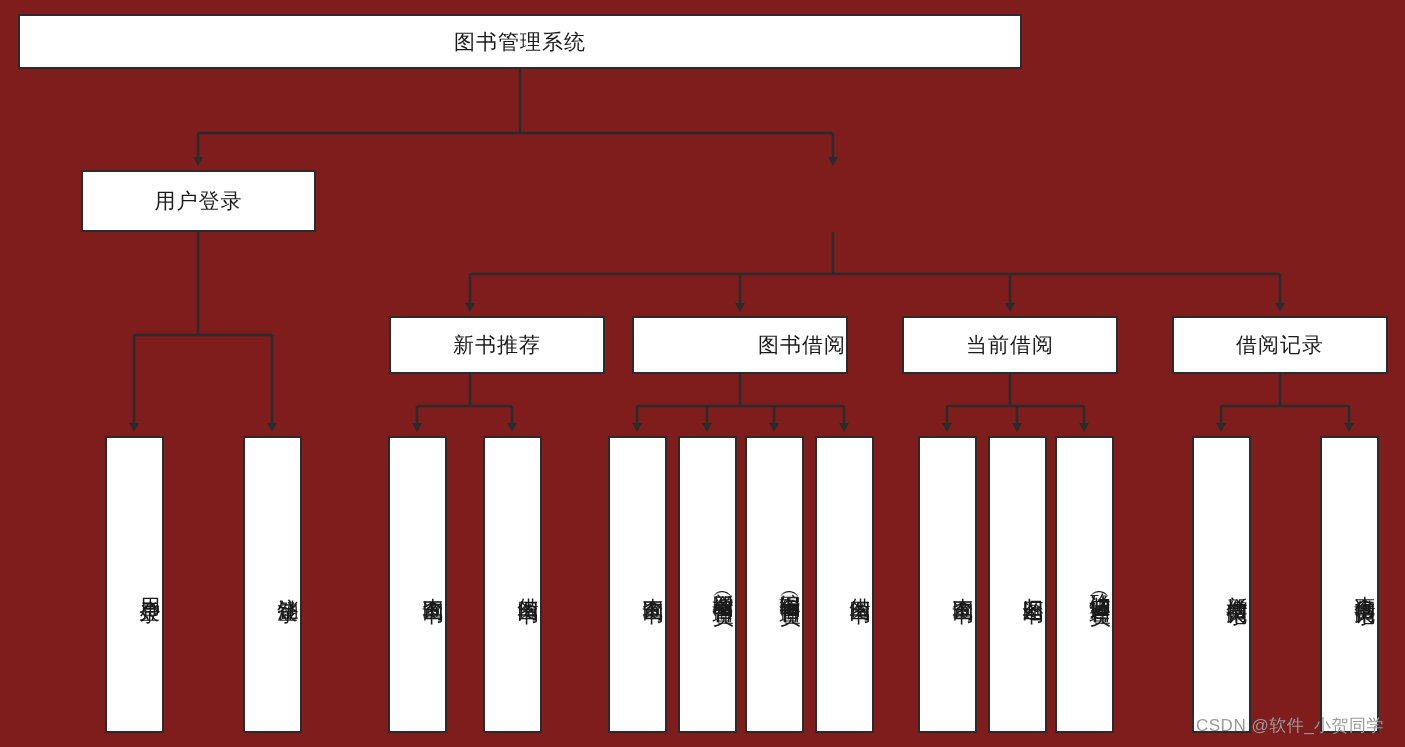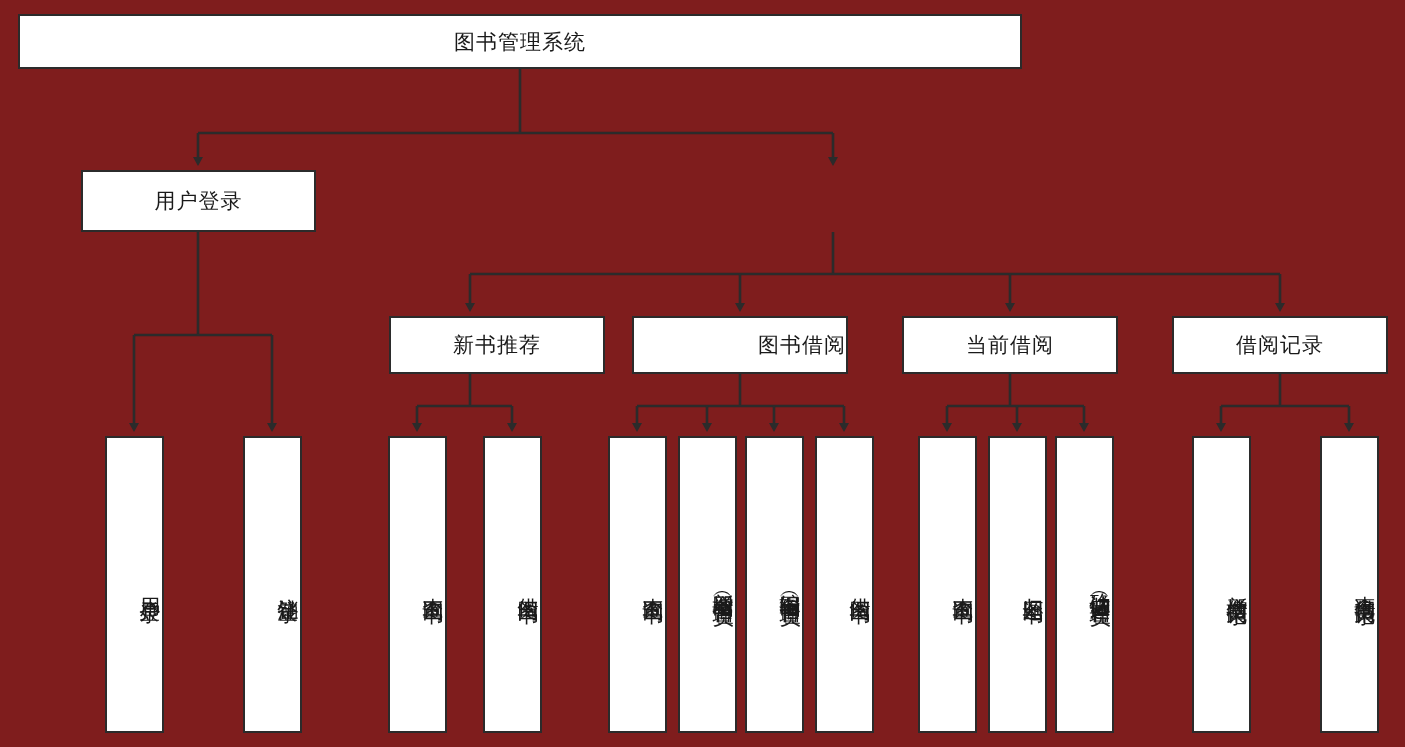--- a/index.html
+++ b/index.html
@@ -178,14 +178,15 @@
   <div class="node vert" id="node-leaf-10" style="left: 1055px; top: 436px; width: 59px; height: 297px;">
     <span class="label">确认归还（管理员）</span>
   </div>
   <div class="node vert" id="node-leaf-11" style="left: 1192px; top: 436px; width: 59px; height: 297px;">
     <span class="label">新增借阅记录</span>
   </div>
   <div class="node vert" id="node-leaf-12" style="left: 1320px; top: 436px; width: 59px; height: 297px;">
     <span class="label">查询借阅记录</span>
   </div>
 
+  <div class="watermark" id="watermark" style="left: 1196px; top: 714px;">CSDN @软件_小贺同学</div>
 
 </div>
 
 </body></html>

